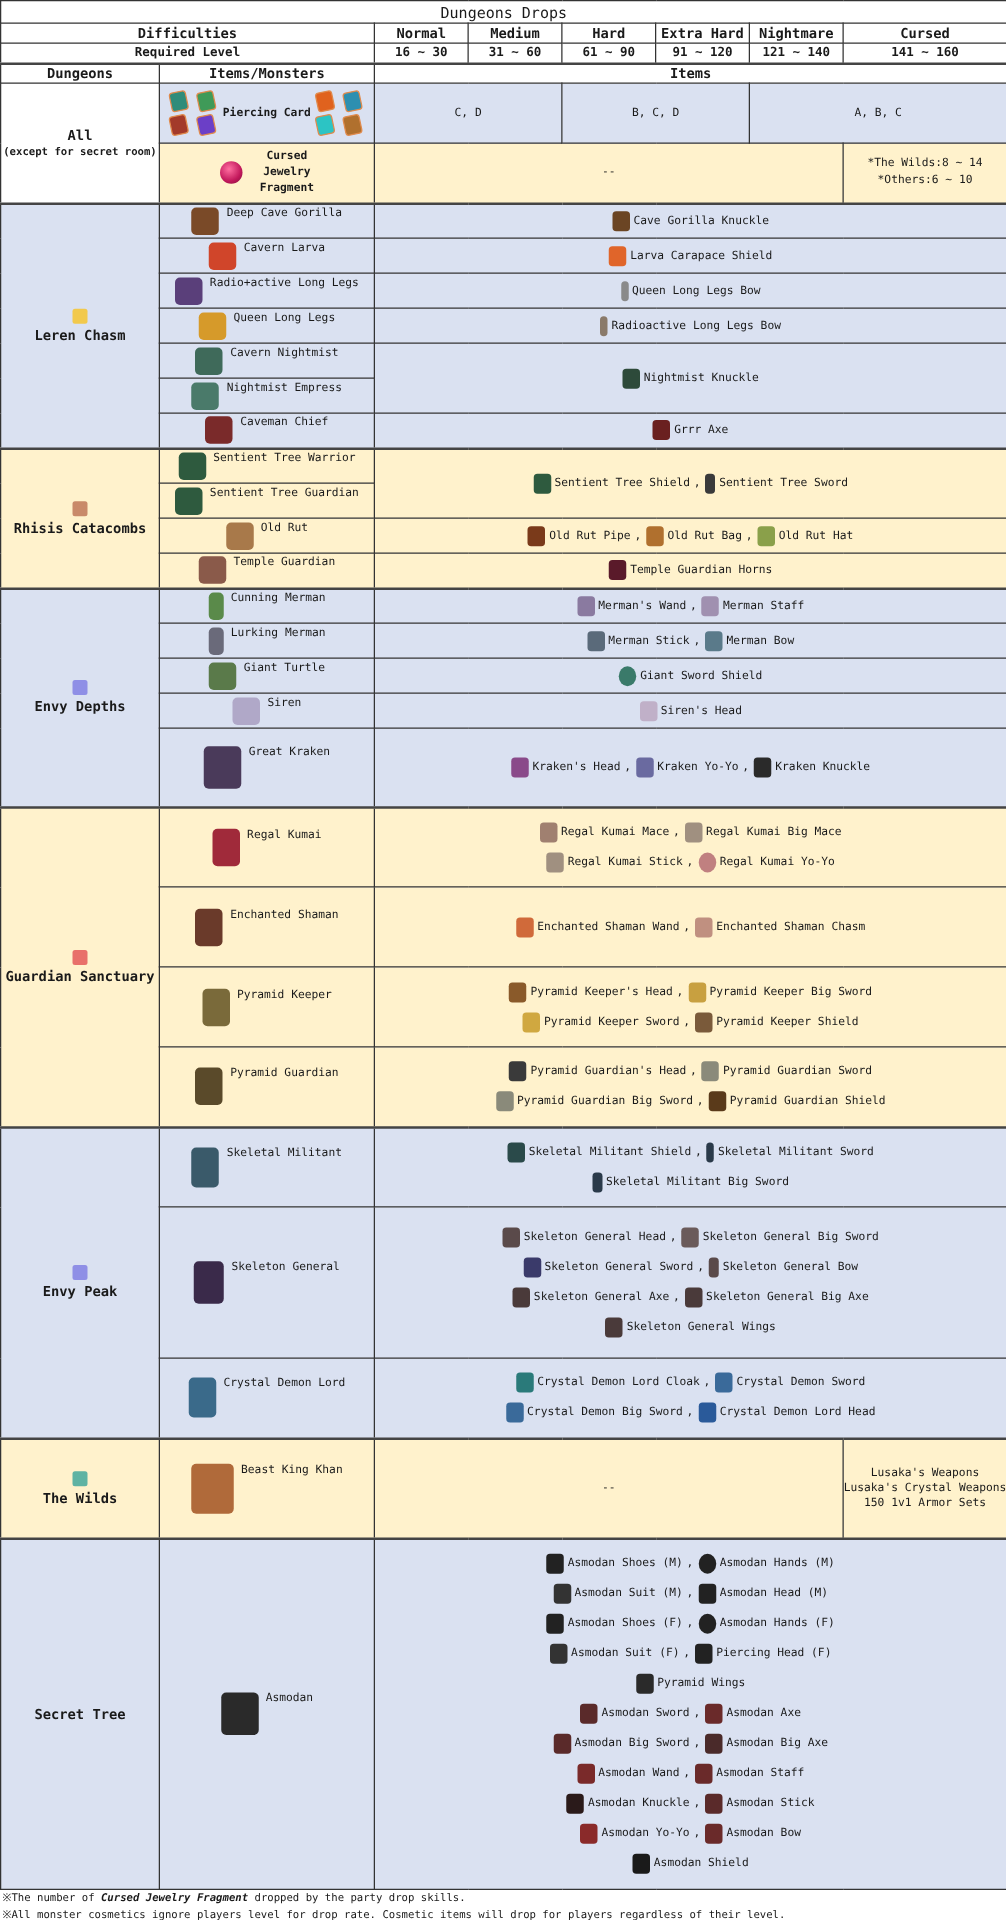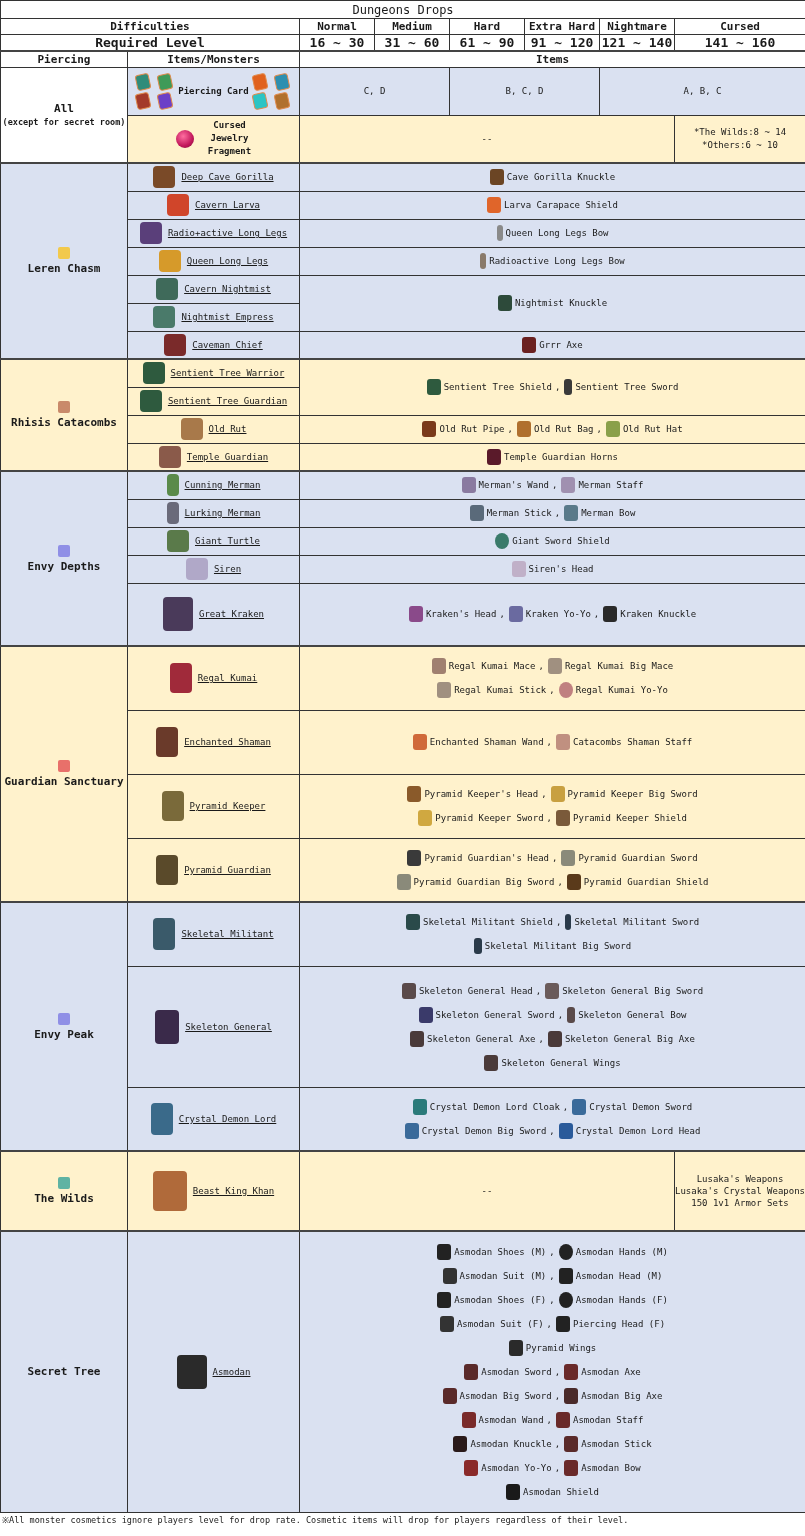--- a/index.html
+++ b/index.html
@@ -8,37 +8,37 @@
   table { border-collapse: collapse; width: 805px; table-layout: fixed; }
   td, th { border: 1px solid #333; text-align: center; vertical-align: middle; font-size: 9px; font-weight: normal; }
   .hdr td { background: #ffffff; font-weight: bold; font-size: 11px; height: 16px; }
   .title td { font-size: 12px; height: 18px; font-weight: normal; }
   .blue { background: #dae1f1; }
   .yellow { background: #fff2cc; }
   .white { background: #ffffff; }
   .dungeon { font-weight: bold; font-size: 11px; }
   .dungeon .sub { font-size: 8.5px; font-weight: bold; display: block; margin-top: 2px; }
   .group-top td { border-top: 2px solid #444; }
-  .mon { display: flex; align-items: center; justify-content: center; gap: 6px; font-size: 9px; text-decoration: underline; }
+  .mon { display: flex; justify-content: center; gap: 6px; font-size: 9px; }
   .mon .sprite { width: 22px; height: 22px; border-radius: 4px; flex: none; }
   .items-line { display: flex; align-items: center; justify-content: center; gap: 4px; line-height: 24px; flex-wrap: nowrap; }
   .item { display: inline-flex; align-items: center; gap: 3px; white-space: nowrap; }
   .iico { width: 14px; height: 16px; display: inline-block; border-radius: 3px; flex: none; }
   .dicon { width: 12px; height: 12px; display: block; margin: 0 auto 3px; border-radius: 2px; }
   .card { width: 14px; height: 16px; border-radius: 3px; border: 1.5px solid #e08a4c; transform: rotate(-12deg); display: inline-block; }
   .cards { display: grid; grid-template-columns: 16px 16px; gap: 3px 6px; }
   .pc-cell { display: flex; align-items: center; justify-content: space-between; padding: 0 8px; }
   .pc-label { font-weight: bold; font-size: 9px; }
   .gem { width: 18px; height: 18px; border-radius: 50%; background: radial-gradient(circle at 40% 35%, #ff6ea0, #c2185b 60%, #7a0f3a); display: inline-block; }
   .cjf { display: flex; align-items: center; justify-content: center; gap: 14px; }
   .cjf-label { font-weight: bold; line-height: 13px; }
   .notes { font-size: 8.5px; line-height: 13px; padding: 1px 2px; }
   .notes b { font-style: italic; }
   .bold { font-weight: normal; }
-  .levels td { font-size: 13px; font-weight: bold; }
+  .levels td { font-size: 10px; font-weight: bold; }
 </style>
 </head>
 <body>
 
 <table>
   <colgroup>
     <col style="width:127px">
       <col style="width:172px">
       <col style="width:75px">
       <col style="width:75px">
@@ -64,21 +64,21 @@
   <tr class="hdr levels">
     <td colspan="2">Required Level</td>
     <td>16 ~ 30</td>
     <td>31 ~ 60</td>
     <td>61 ~ 90</td>
     <td>91 ~ 120</td>
     <td>121 ~ 140</td>
     <td>141 ~ 160</td>
   </tr>
   <tr class="hdr group-top">
-    <td>Piercing</td>
+    <td>Dungeons</td>
     <td>Items/Monsters</td>
     <td colspan="6">Items</td>
   </tr>
 
   <tr style="height:48px">
     <td rowspan="2" class="white dungeon">
       <span>All</span>
       <span class="sub">(except for secret room)</span>
     </td>
     <td class="blue">
@@ -415,21 +415,21 @@
           <div class="mon">
             <span class="sprite" style="background:#6a3a2a;width:22px;height:30px"></span>
             <span>Enchanted Shaman</span>
           </div>
         </td>
     <td colspan="6">
           <div class="items-line">
       <span class="item"><span class="iico" style="background:#d06a3a"></span><span>Enchanted Shaman Wand</span>,</span>
       <span class="item">
               <span class="iico" style="background:#c09080"></span>
-              <span>Catacombs Shaman Staff</span>
+              <span>Enchanted Shaman Chasm</span>
             </span>
     </div>
         </td>
   </tr>
   <tr class="yellow" style="height:64px">
     <td>
           <div class="mon">
             <span class="sprite" style="background:#7a6a3a;width:22px;height:30px"></span>
             <span>Pyramid Keeper</span>
           </div>
@@ -667,14 +667,15 @@
               <span class="iico" style="background:#1a1a1a"></span>
               <span>Asmodan Shield</span>
             </span>
           </div>
     </td>
   </tr>
 </tbody>
   </table>
 
 <div class="notes">
+  <div><span>※The number of </span><b>Cursed Jewelry Fragment</b><span> dropped by the party drop skills.</span></div>
   <div>※All monster cosmetics ignore players level for drop rate. Cosmetic items will drop for players regardless of their level.</div>
 </div>
 
 </body></html>

